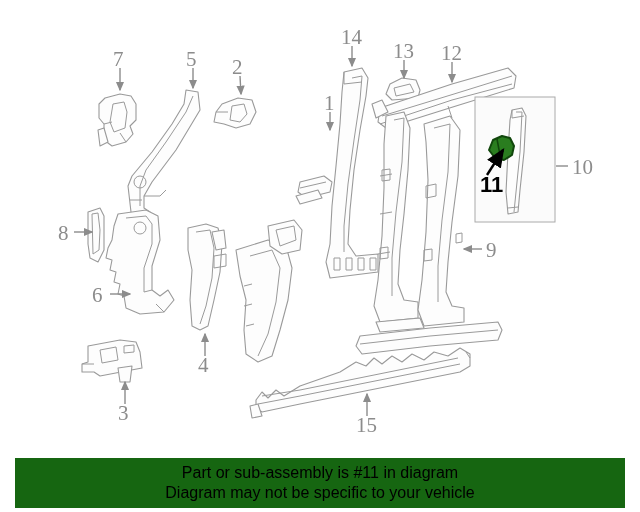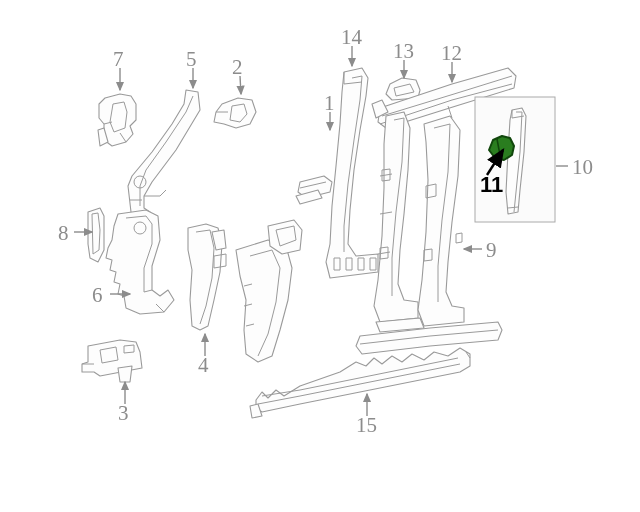--- a/index.html
+++ b/index.html
@@ -250,14 +250,18 @@
       <text class="lbl" x="92" y="302">6</text>
       <text class="lbl" x="198" y="372">4</text>
       <text class="lbl" x="118" y="420">3</text>
       <text class="lbl" x="356" y="432">15</text>
       <text class="lbl" x="486" y="257">9</text>
       <text class="lbl" x="572" y="174">10</text>
       <text x="480" y="192" fill="#000000" font-family="Liberation Sans, sans-serif" font-size="22" font-weight="bold">11</text>
     </g>
   </svg>
 
+  <div class="banner" style="background: rgb(22, 102, 17);">
+    <div class="banner-line" style="color: rgb(0, 0, 0);">Part or sub-assembly is #11 in diagram</div>
+    <div class="banner-line" style="color: rgb(0, 0, 0);">Diagram may not be specific to your vehicle</div>
+  </div>
 
 </div>
 
 </body></html>

